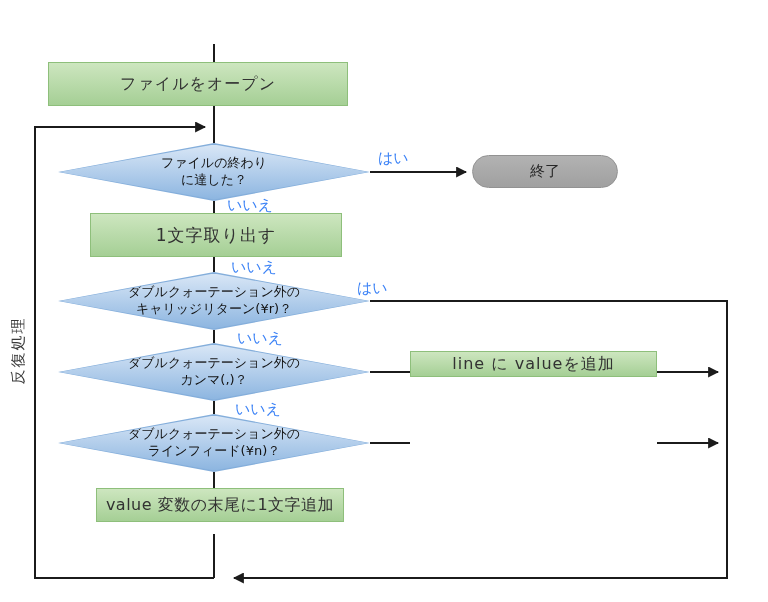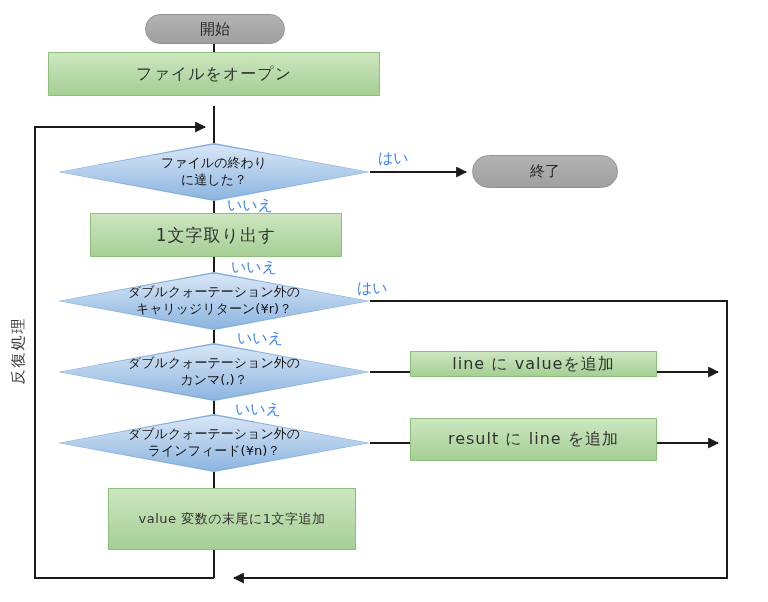--- a/index.html
+++ b/index.html
@@ -11,25 +11,25 @@
   .node{position:absolute;z-index:2;display:flex;align-items:center;justify-content:center;
         text-align:center;box-sizing:border-box;}
   
   .pill{background:linear-gradient(180deg,#b2b2b2,#a0a0a0);border:1px solid #929292;
         border-radius:17px;font-size:15px;color:#262626;}
   .n-start{left:145px;top:14px;width:140px;height:30px;}
   .n-end{left:472px;top:155px;width:146px;height:33px;}
   
   .proc{background:linear-gradient(180deg,#cde6bf 0%,#a5cf95 100%);border:1px solid #8ebf7b;
         font-size:16px;color:#323232;letter-spacing:1px;}
-  .n-open{left:48px;top:52px;width:332px;height:44px;}
+  .n-open{left:48px;top:62px;width:300px;height:44px;}
   .n-read{left:90px;top:213px;width:252px;height:44px;font-size:17px;text-align:right;}
   .n-line{left:410px;top:351px;width:247px;height:26px;}
   .n-result{left:410px;top:418px;width:247px;height:43px;}
-  .n-value{left:108px;top:488px;width:248px;height:62px;font-size:13px;letter-spacing:0.5px;}
+  .n-value{left:96px;top:488px;width:248px;height:34px;font-size:16px;letter-spacing:0.5px;}
   
   .diamond{clip-path:polygon(50% 0,100% 50%,50% 100%,0 50%);background:#84aedb;}
   .diamond .inner{position:absolute;inset:1.5px;clip-path:polygon(50% 0,100% 50%,50% 100%,0 50%);
         background:linear-gradient(180deg,#d8e6f6 0%,#8cb5e0 100%);
         display:flex;align-items:center;justify-content:center;text-align:center;}
   .diamond .dtext{white-space:pre-line;font-weight:normal;font-size:13px;line-height:1.3;color:#121212;}
   .n-eof{left:58px;top:143px;width:312px;height:58px;}
   .n-cr{left:58px;top:272px;width:312px;height:58px;}
   .n-comma{left:58px;top:343px;width:312px;height:58px;}
   .n-lf{left:58px;top:414px;width:312px;height:58px;}
@@ -69,38 +69,32 @@
       <path d="M370 172 H466" marker-end="url(#arr)"></path>
       <path d="M370 372 H410"></path>
       <path d="M657 372 H718" marker-end="url(#arr)"></path>
       <path d="M370 443 H410"></path>
       <path d="M657 443 H718" marker-end="url(#arr)"></path>
       <path d="M370 301 H727 V578 H234" marker-end="url(#arr)"></path>
       <path d="M214 578 H35 V127 H205" marker-end="url(#arr)"></path>
     </g>
   </svg>
 
-  <div class="node pill n-start">
-    <span>開始</span>
-  </div>
   <div class="node pill n-end">
     <span>終了</span>
   </div>
 
   <div class="node proc n-open">
     <span>ファイルをオープン</span>
   </div>
   <div class="node proc n-read">
     <span>1文字取り出す</span>
   </div>
   <div class="node proc n-line">
     <span>line に valueを追加</span>
-  </div>
-  <div class="node proc n-result">
-    <span>result に line を追加</span>
   </div>
   <div class="node proc n-value">
     <span>value 変数の末尾に1文字追加</span>
   </div>
 
   <div class="node diamond n-eof">
     <div class="inner">
       <span class="dtext">ファイルの終わり
 に達した？</span>
     </div>

